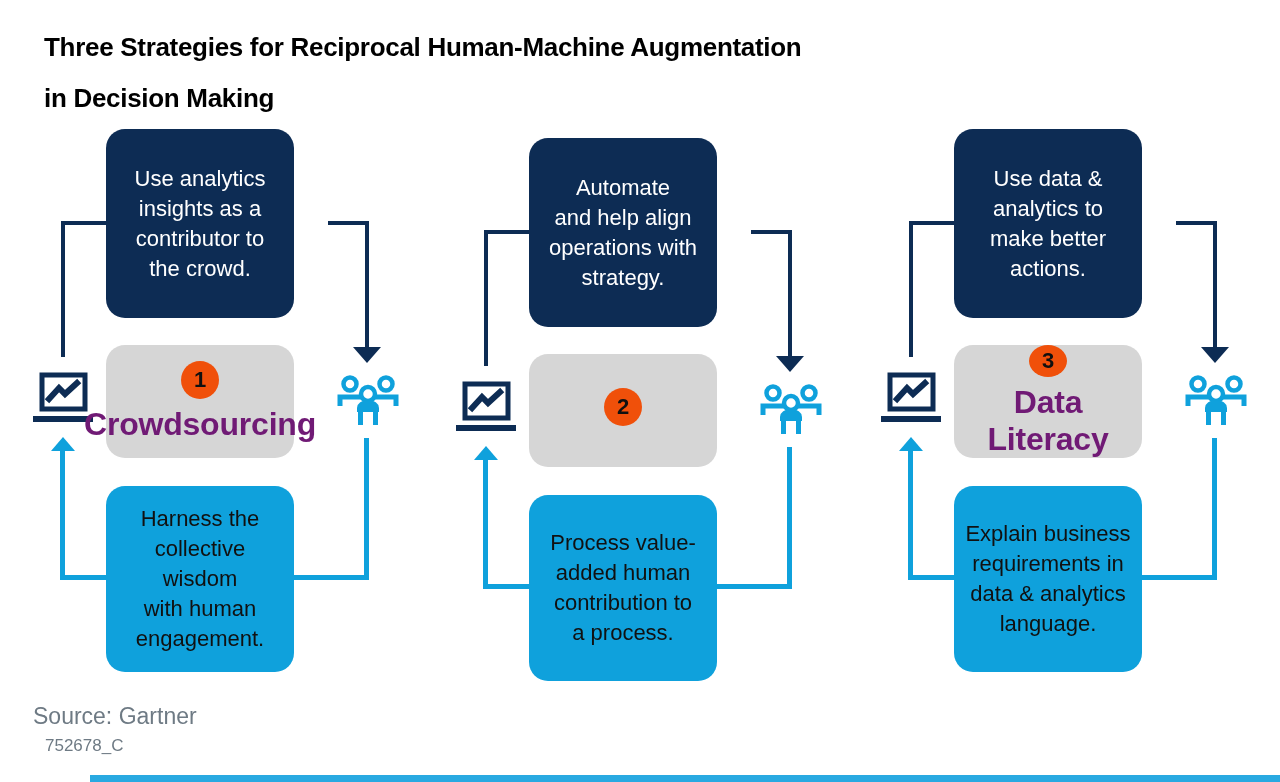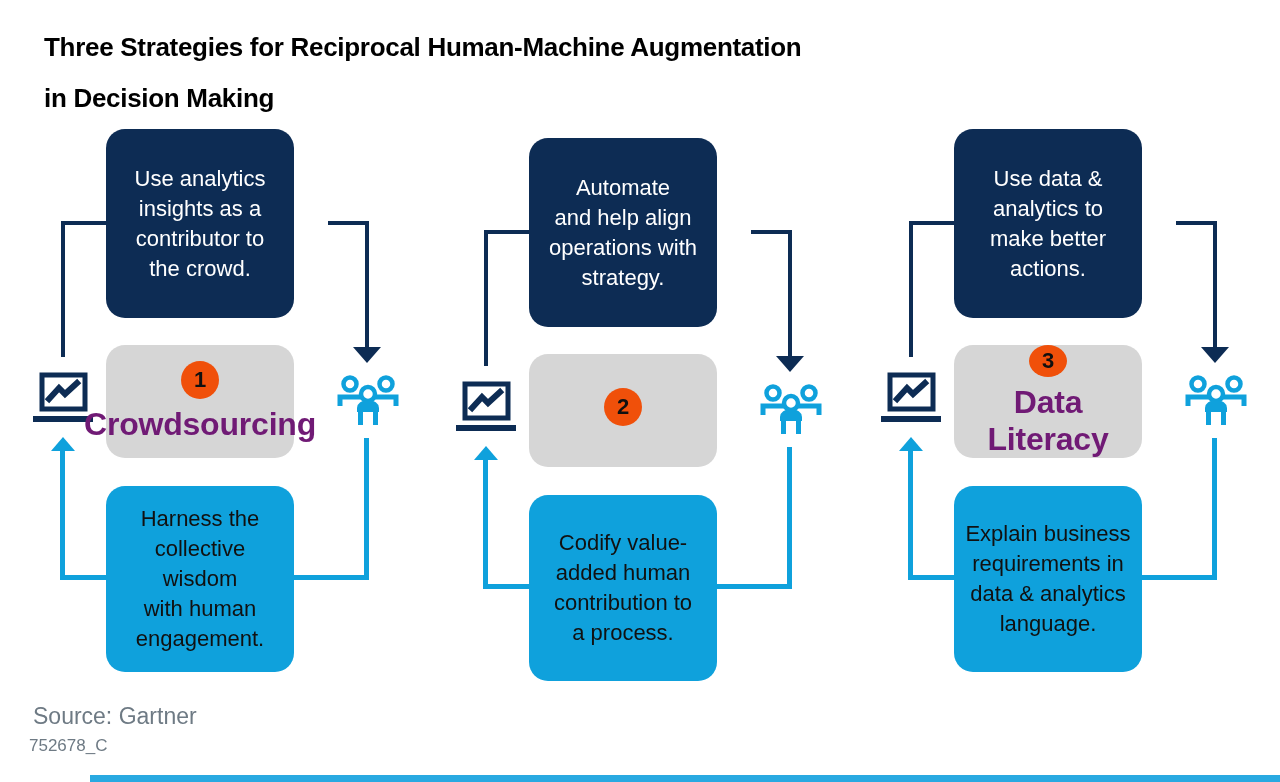--- a/index.html
+++ b/index.html
@@ -42,21 +42,21 @@
     position:absolute;left:20px;top:308px;width:0;height:0;z-index:1;
     border-left:12px solid transparent;border-right:12px solid transparent;
     border-bottom:14px solid #0FA1DC;
   }
   .stem-up{left:29px;top:321px;width:5px;height:130px;}
   .stem-people{left:333px;top:309px;width:5px;height:142px;}
   .h-bottom{left:30px;top:446px;width:308px;height:5px;}
   .icon-machine{position:absolute;left:0;top:243px;width:64px;height:56px;z-index:2;}
   .icon-people{position:absolute;left:306px;top:245px;width:62px;height:52px;z-index:2;}
   .footer-source{position:absolute;left:33px;top:703px;font-size:23px;font-weight:500;color:#6E7A84;}
-  .footer-id{position:absolute;left:29px;top:736px;font-size:17px;font-weight:500;color:#6E7A84;}
+  .footer-id{position:absolute;left:45px;top:736px;font-size:17px;font-weight:500;color:#6E7A84;}
   .footer-bar{position:absolute;left:90px;top:775px;width:1190px;height:7px;background:#29A9E1;}
 </style>
 </head>
 <body>
 
 <div class="canvas">
 
   <div class="title">Three Strategies for Reciprocal Human-Machine Augmentation
 in Decision Making</div>
 
@@ -144,21 +144,21 @@
     <div class="box navy-box">
       <div class="box-text">Automate
 and help align
 operations with
 strategy.</div>
     </div>
     <div class="box gray-box">
       <div class="num-badge">2</div>
     </div>
     <div class="box blue-box">
-      <div class="box-text">Codify value-
+      <div class="box-text">Process value-
 added human
 contribution to
 a process.</div>
     </div>
   </div>
 
   <div class="col" style="left:879px;">
     <div class="line navy-line h-left"></div>
     <div class="line navy-line v-left"></div>
     <div class="line navy-line h-right"></div>

